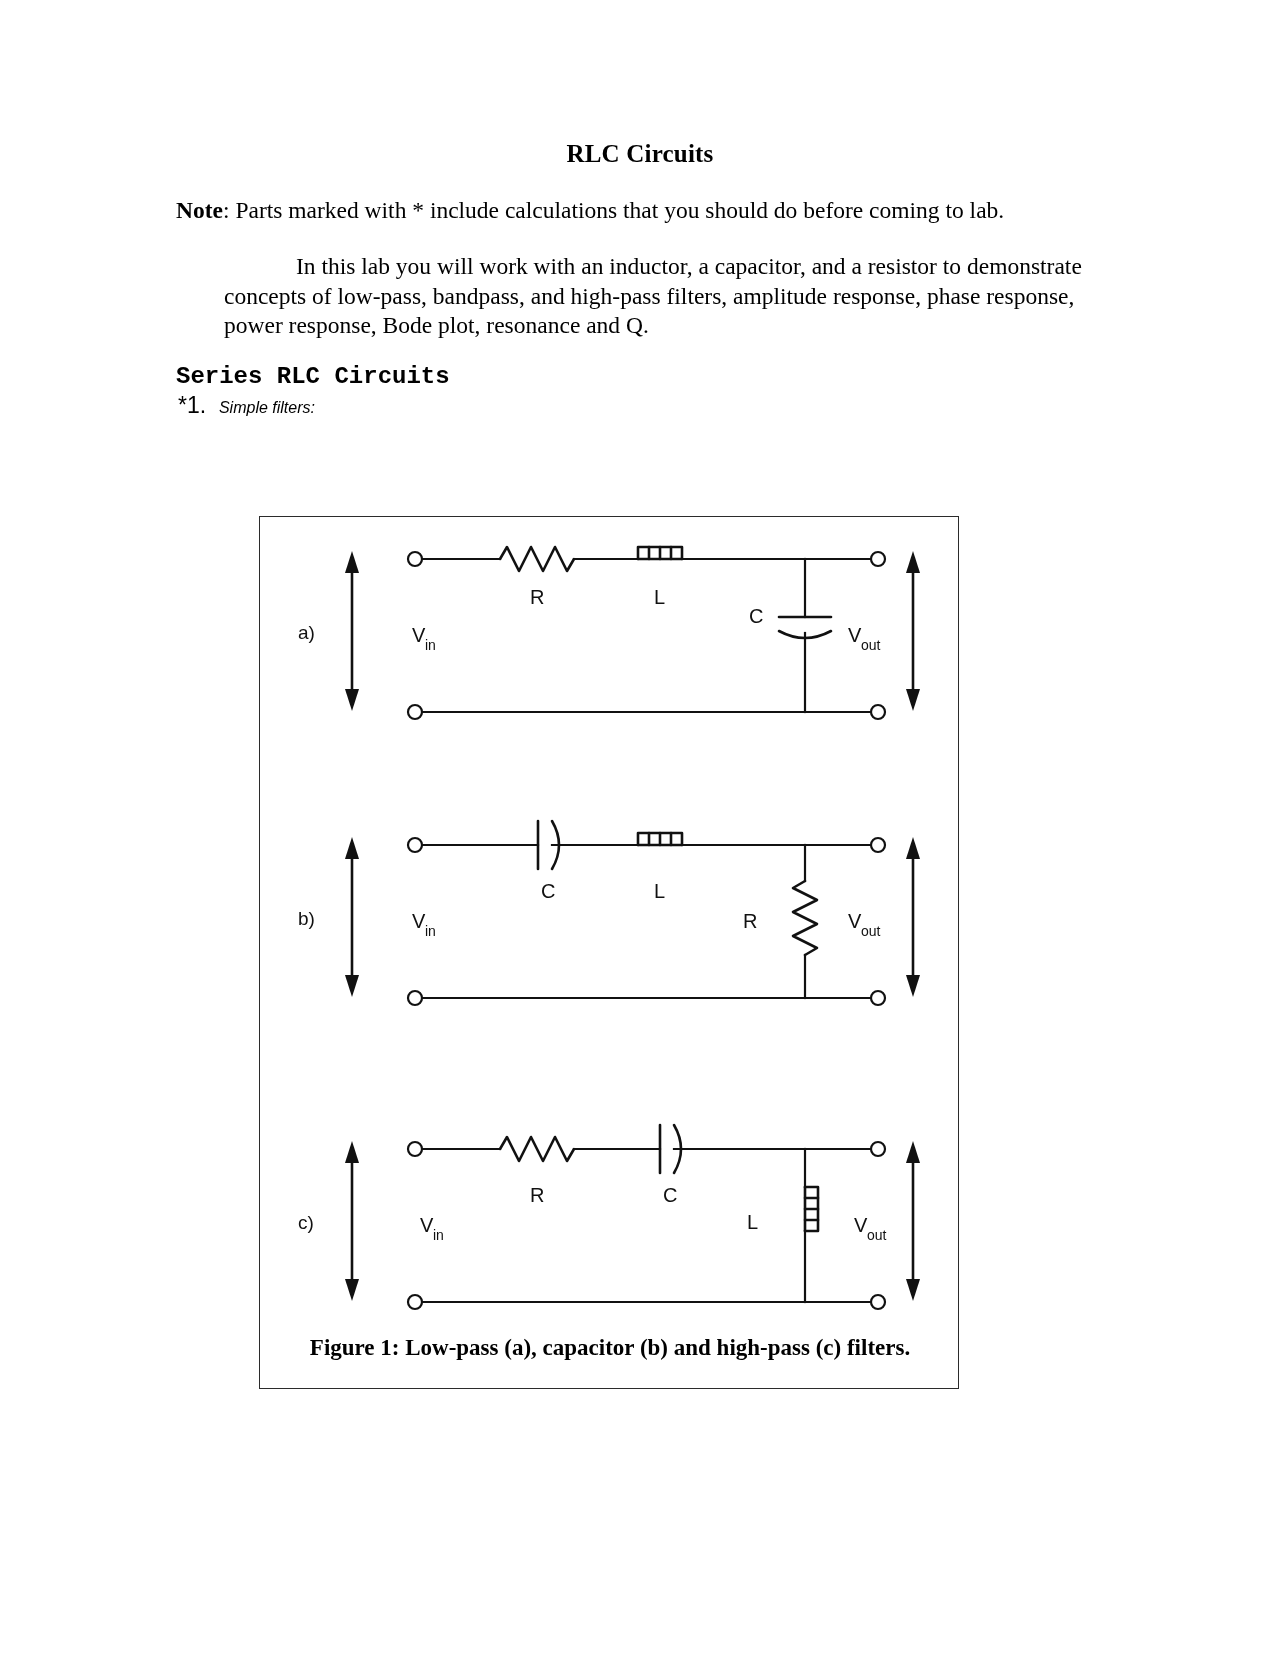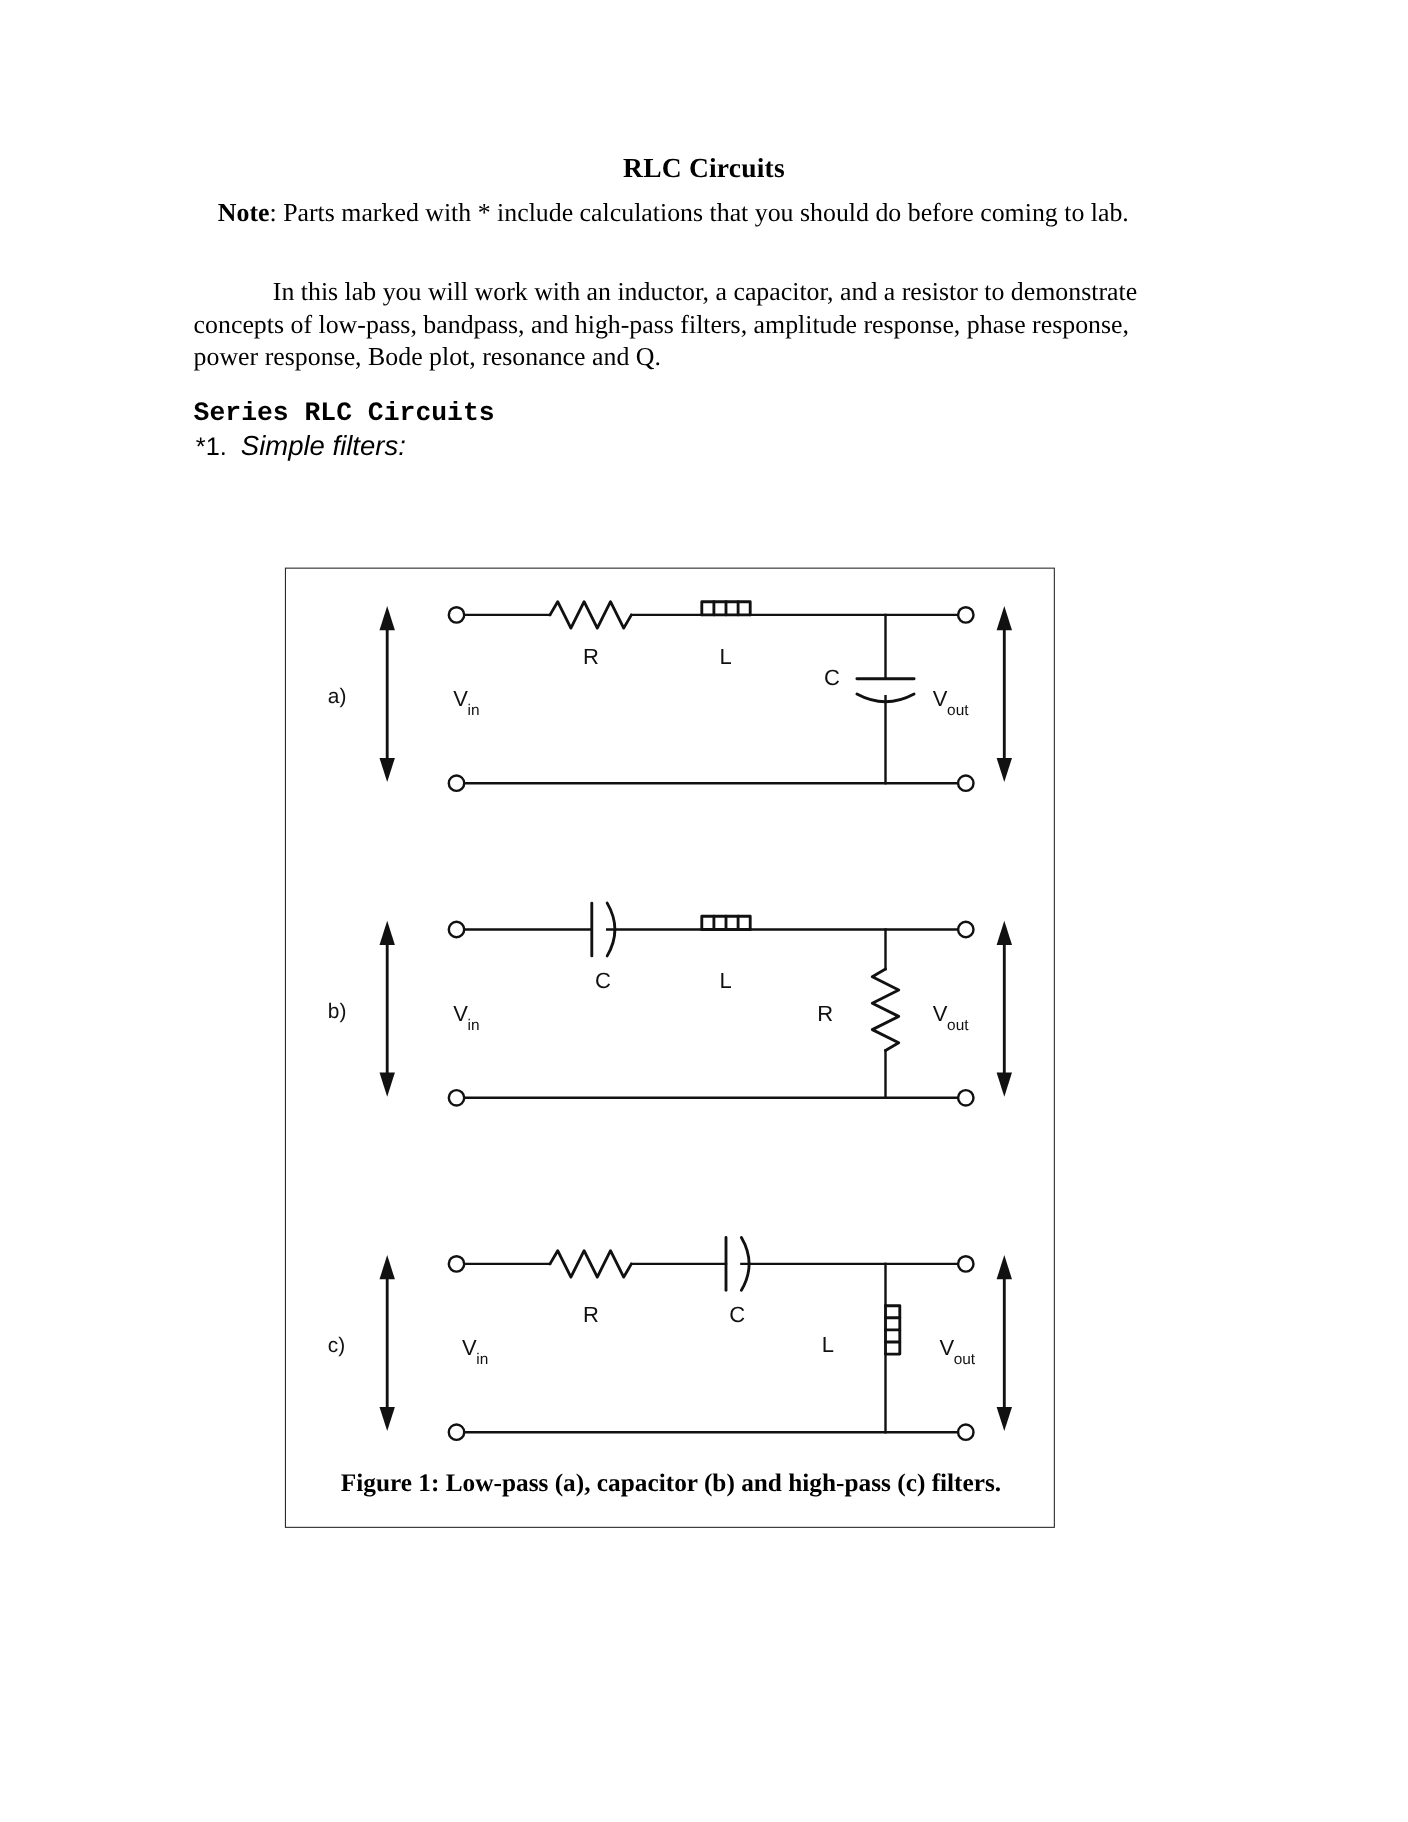--- a/index.html
+++ b/index.html
@@ -38,22 +38,22 @@
   .para {
     position: absolute;
     left: 176px;
     width: 858px;
     font-family: "Liberation Serif", serif;
     font-size: 23.5px;
     line-height: 29.5px;
     text-align: left;
   }
 
-  .note-line   { top: 180px; margin-left: 22px; }
-  .intro-para  { top: 252px; }
+  .note-line   { top: 196px; }
+  .intro-para  { top: 252px; margin-left: 48px; }
   .fig-para    { top: 422px; }
 
   .indent { display: inline-block; width: 72px; }
 
   .bold { font-weight: bold; }
 
   .heading-series {
     position: absolute;
     left: 176px; top: 363px;
     font-family: Liberation Mono, monospace;
@@ -63,21 +63,21 @@
 
   .heading-item {
     position: absolute;
     left: 178px; top: 392px;
     font-family: "Liberation Sans", sans-serif;
     font-size: 23px;
     white-space: nowrap;
   }
   .heading-item .it {
     font-style: italic;
-    font-size: 25px;
+    font-size: 16px;
   }
   .heading-item .star { font-style: normal; }
 
   sub {
     font-size: 0.68em;
     vertical-align: -0.28em;
     line-height: 0;
   }
 
   

